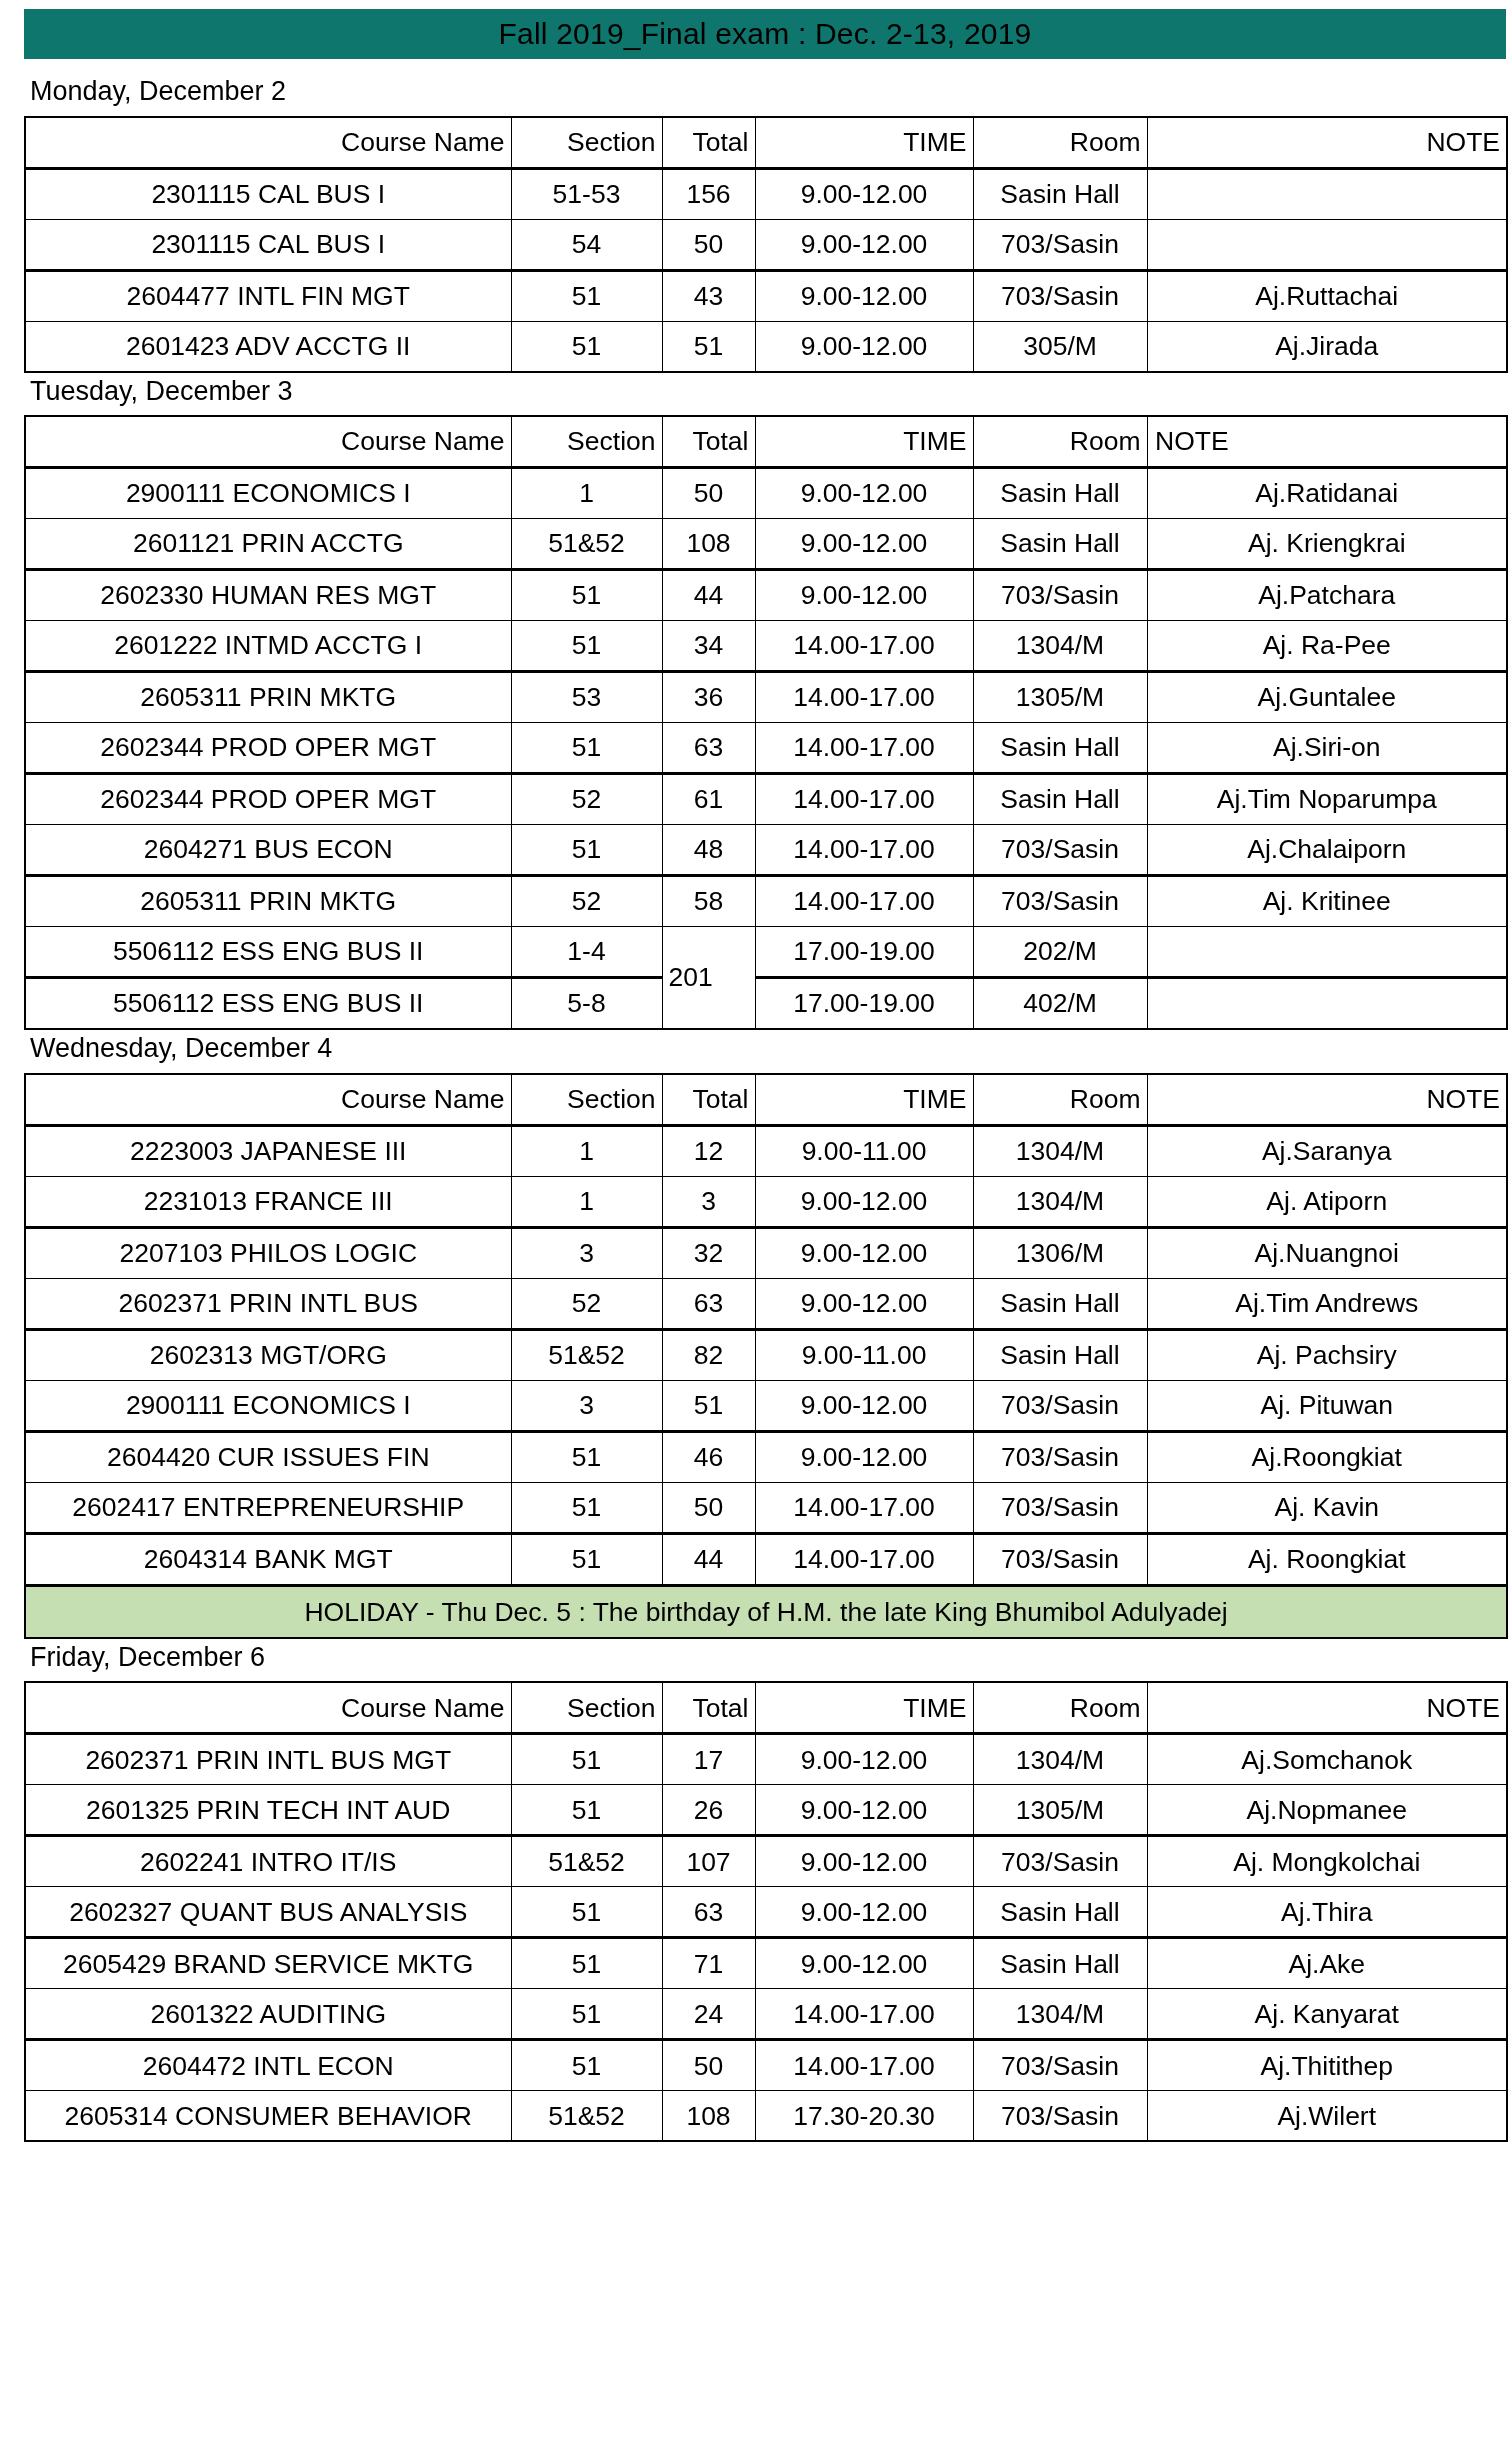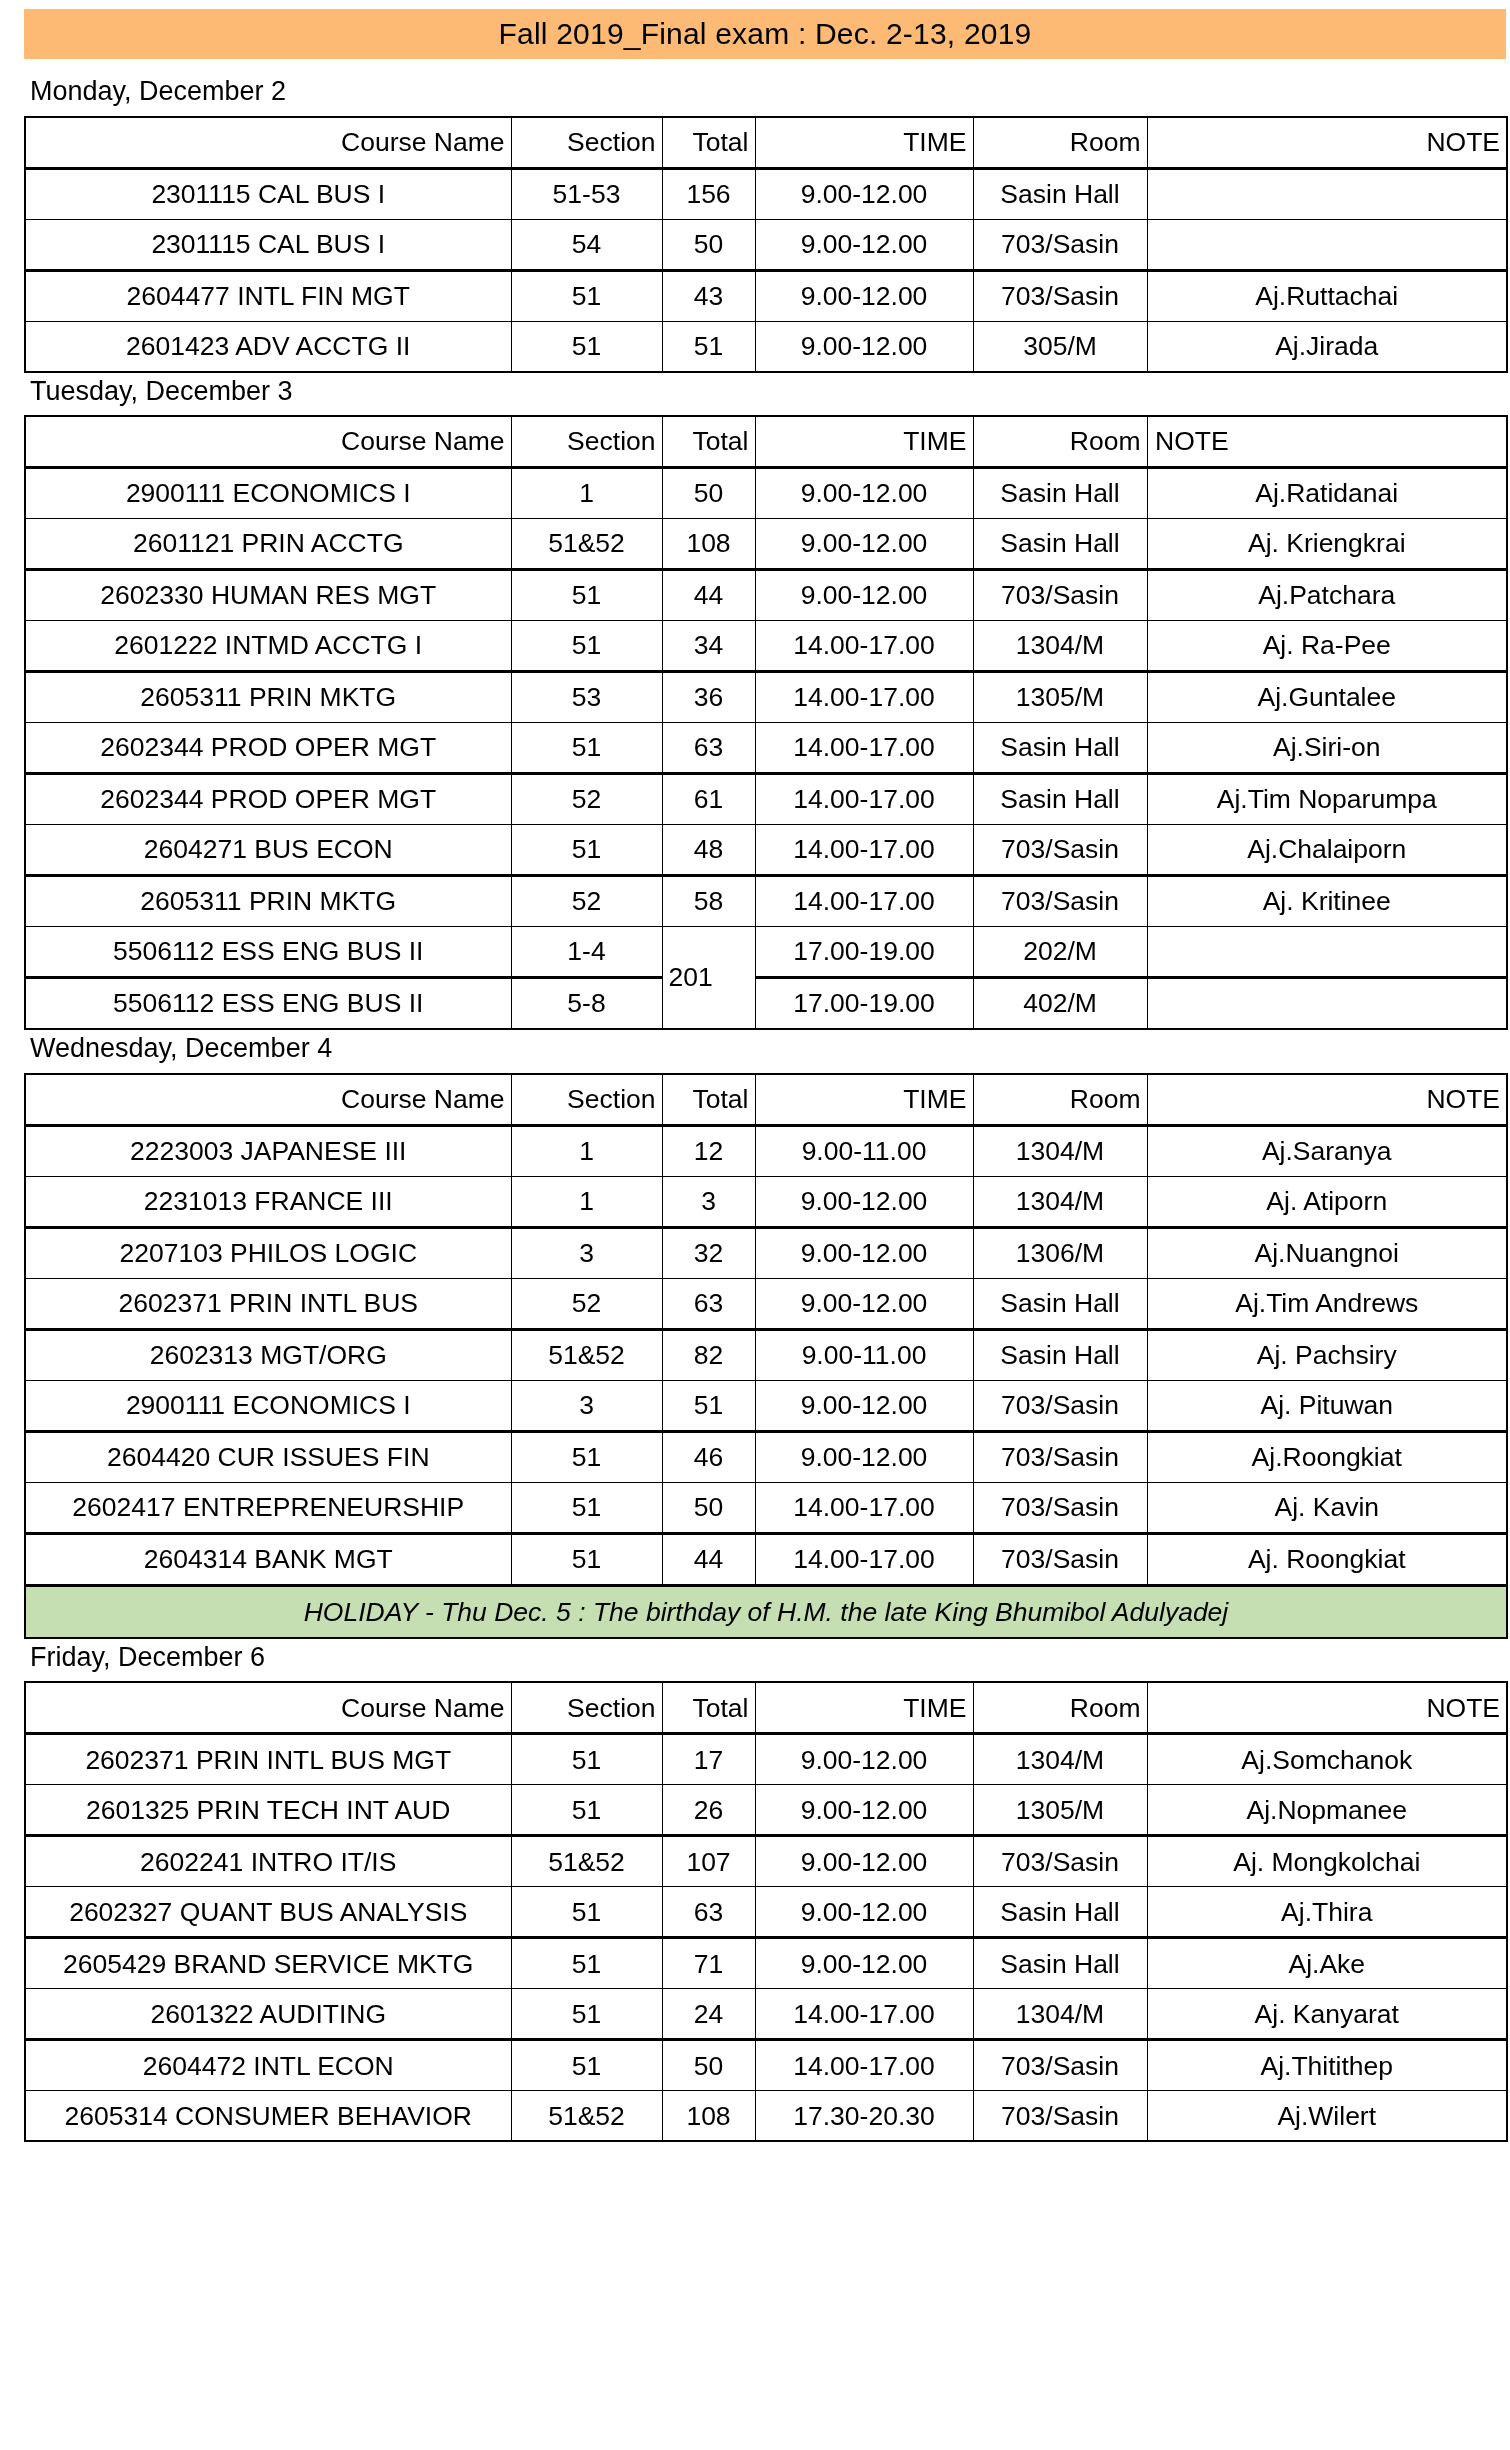--- a/index.html
+++ b/index.html
@@ -20,21 +20,21 @@
     height: 2450px;
     box-sizing: border-box;
     padding: 0 24px 0 24px;
   }
 
   
   .title-banner {
     margin-top: 9px;
     width: 1482px;
     height: 50px;
-    background: #fdba74;
+    background: #0f766e;
     display: flex;
     align-items: center;
     justify-content: center;
   }
   .title-banner .title-text {
     font-size: 30px;
     line-height: 1;
     letter-spacing: 0.2px;
     white-space: nowrap;
   }
@@ -91,21 +91,20 @@
   
   tr.holiday td {
     background: #c5dfb3;
     text-align: center;
     font-size: 26.5px;
     height: 50px;
     border-top-width: 3.8px;
     border-left-width: 2.3px;
     border-right-width: 2.3px;
     border-bottom-width: 2.3px;
-    font-style: italic;
   }
 </style>
 </head>
 <body>
 
 <div class="page">
 
   <div class="title-banner">
     <span class="title-text">Fall 2019_Final exam : Dec. 2-13, 2019</span>
   </div>

